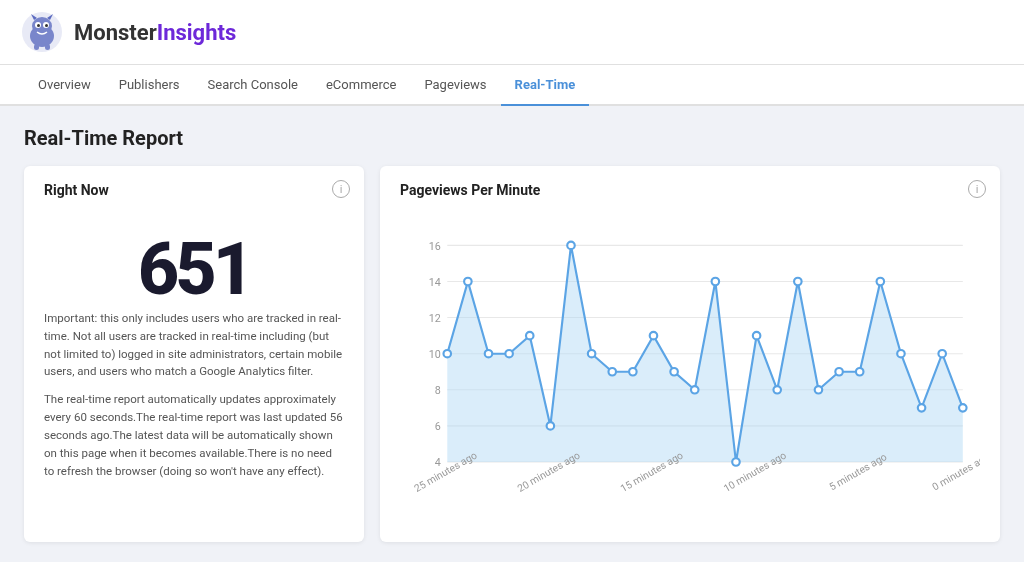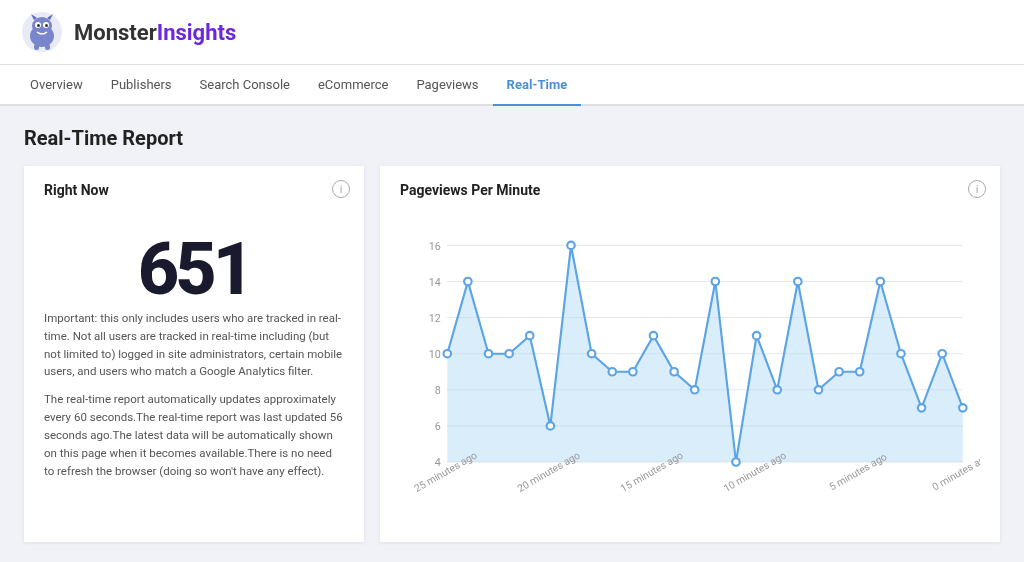--- a/index.html
+++ b/index.html
@@ -27,21 +27,21 @@
     }
     .logo-text {
       font-size: 22px;
       font-weight: 700;
     }
     .logo-monster { color: #333; }
     .logo-insights { color: #6d28d9; }
 
     .nav-bar {
       background: #fff;
-      padding: 0 16px;
+      padding: 0 24px;
       border-bottom: 2px solid #e0e0e0;
       display: flex;
       align-items: flex-end;
     }
     .nav-item {
       padding: 12px 14px;
       cursor: pointer;
       color: #555;
       font-size: 13px;
       text-decoration: none;
@@ -64,21 +64,21 @@
       margin-bottom: 16px;
     }
 
     .cards-row {
       display: flex;
       gap: 16px;
     }
 
     .card {
       background: #fff;
-      border-radius: 0;
+      border-radius: 6px;
       padding: 16px 20px;
       box-shadow: 0 1px 4px rgba(0,0,0,0.08);
       position: relative;
     }
 
     .card-left {
       width: 340px;
       flex-shrink: 0;
     }
 

